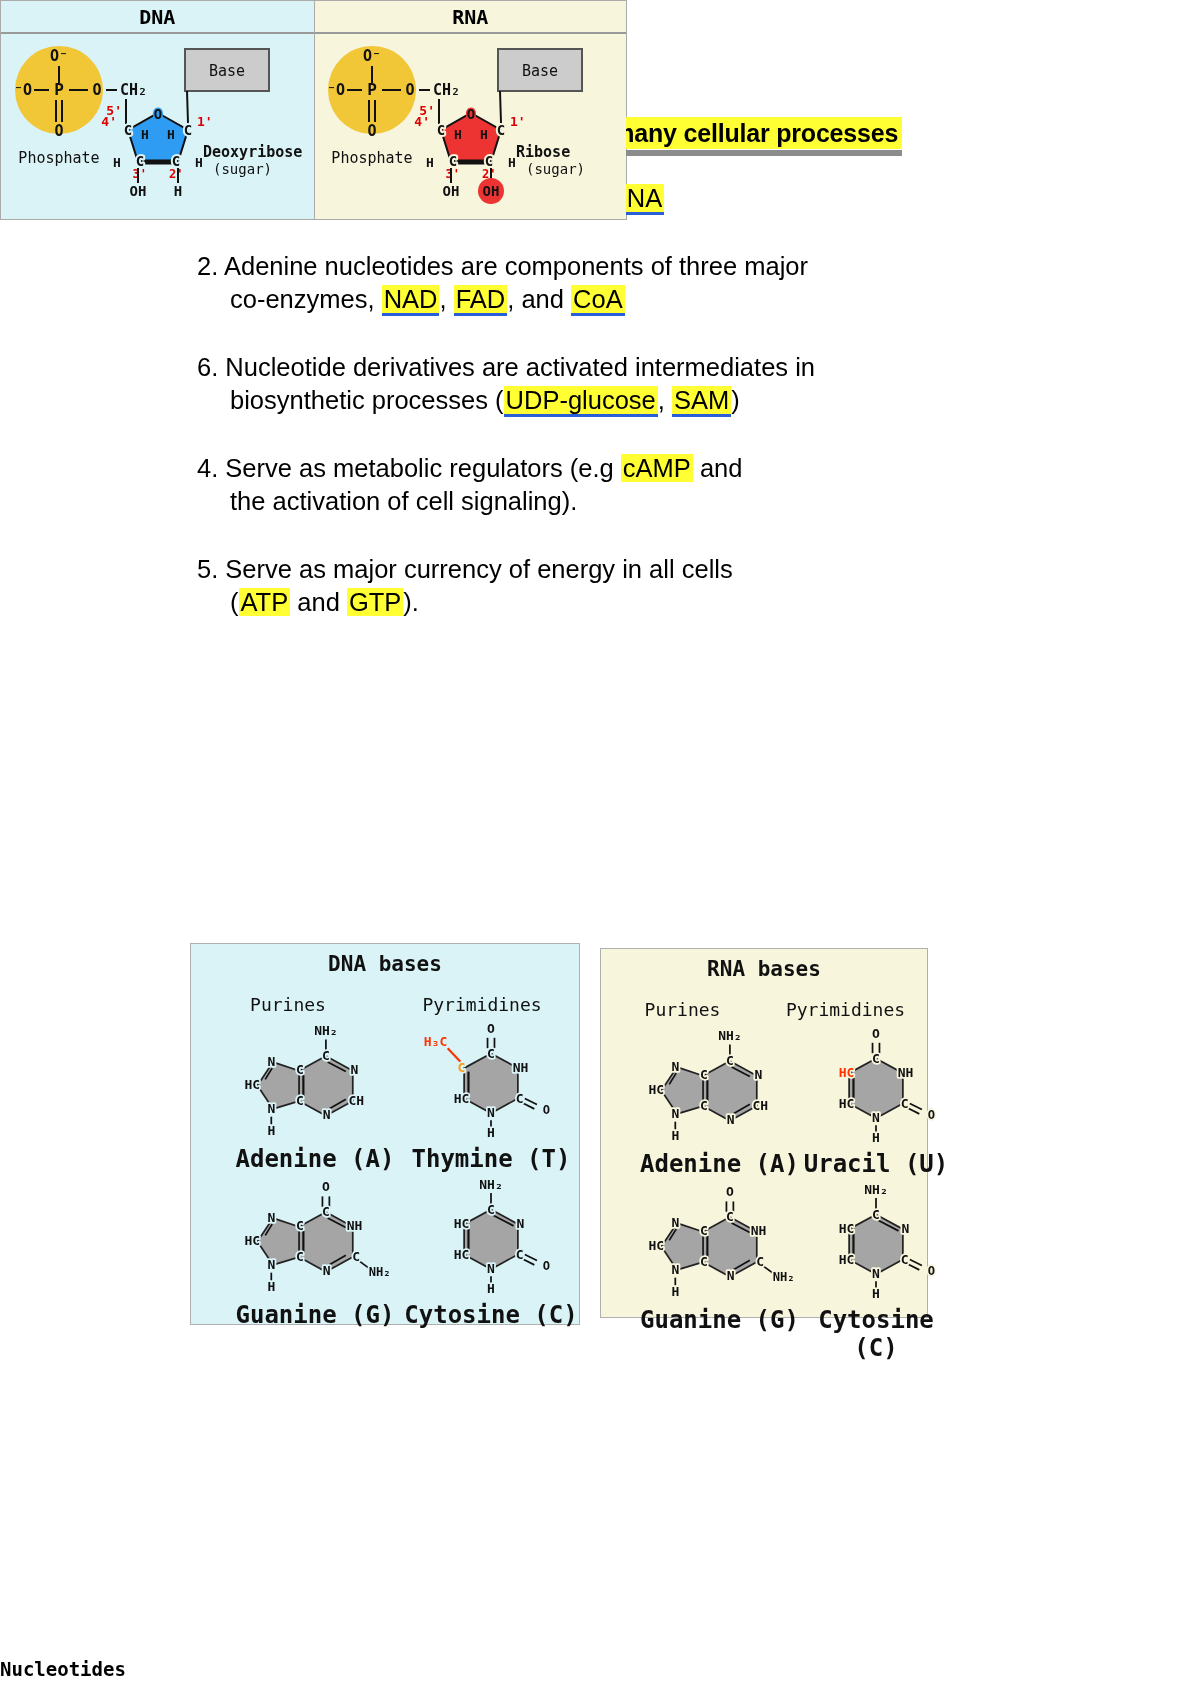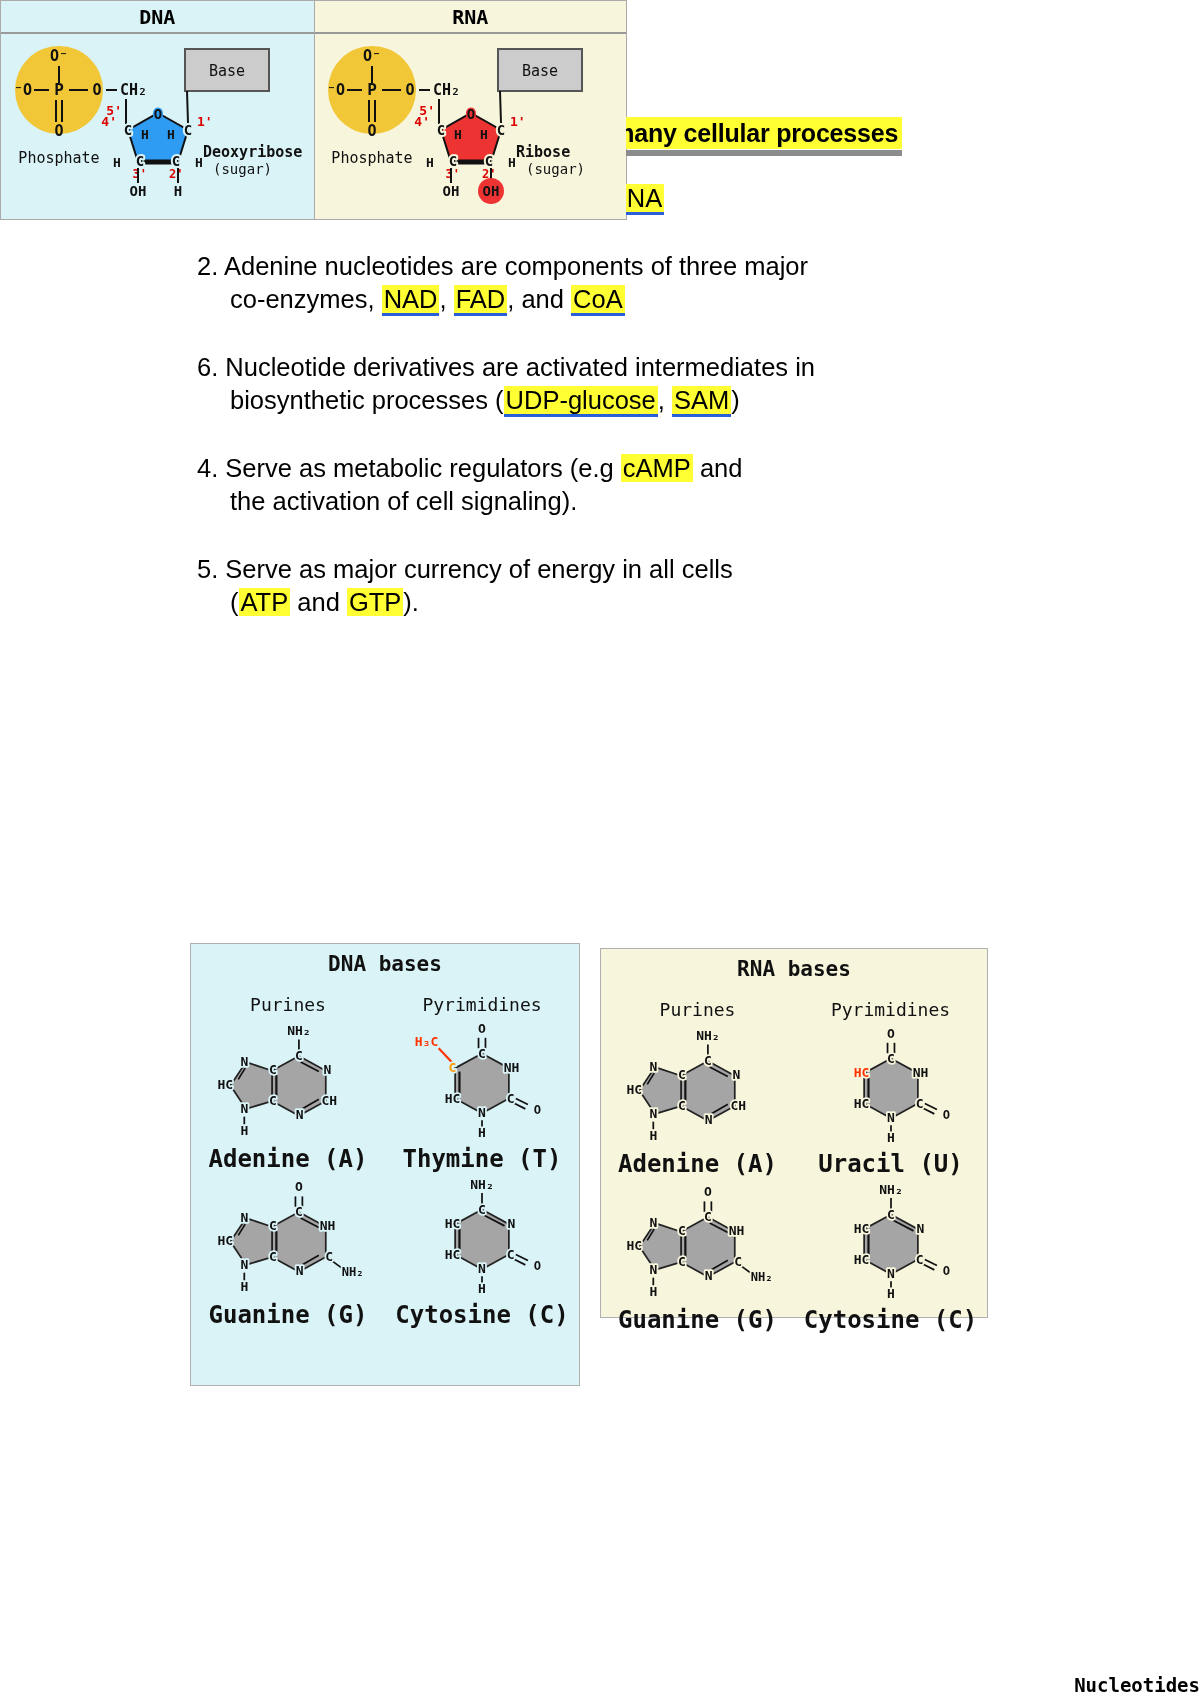--- a/index.html
+++ b/index.html
@@ -22,39 +22,39 @@
   .item{margin-bottom:35px;padding-left:33px;}
   .item .line.first{text-indent:-33px;}
   .seg-hl{background:var(--hl);padding:0 2px;}
   .seg-ul{border-bottom:3px solid var(--ul);}
 
   
   .panel{position:absolute;border:1px solid #b0b0b0;
     font-family:"DejaVu Sans Mono",monospace;color:#111;}
   .bg-cyan{background:var(--cyan);}
   .bg-cream{background:var(--cream);}
-  #panel-dna-bases{left:190px;top:943px;width:390px;height:443px;}
-  #panel-rna-bases{left:600px;top:948px;width:388px;height:370px;}
+  #panel-dna-bases{left:190px;top:943px;width:390px;height:382px;}
+  #panel-rna-bases{left:600px;top:948px;width:328px;height:370px;}
   .panel-title{text-align:center;font-weight:bold;font-size:21px;margin-top:8px;}
   .col-heads{display:flex;margin-top:18px;}
   .col-heads div{flex:1;text-align:center;font-size:18px;}
-  .cells{display:grid;grid-template-columns:1fr 1fr;margin-top:2px;}
+  .cells{display:grid;grid-template-columns:1fr 1fr;margin-top:2px;padding-left:36px;}
   .cell{text-align:center;}
   .cell svg{display:block;margin:0 auto;}
   .mol-label{font-weight:bold;font-size:24px;margin-top:-2px;}
 
   
   #panel-nucleotides{left:278px;top:1343px;width:627px;height:220px;border:1px solid #aaaaaa;
     font-family:"DejaVu Sans Mono",monospace;display:flex;}
   .half{width:50%;height:100%;position:relative;}
   .half + .half{border-left:1px solid #aaaaaa;}
   .nuc-header{text-align:center;font-weight:bold;font-size:20px;padding:4px 0 3px 0;
     border-bottom:2px solid #999999;}
   .half svg{display:block;margin:1px auto 0 auto;}
-  .nuc-caption{position:absolute;left:0;bottom:0;width:100%;text-align:right;
+  .nuc-caption{position:absolute;left:0;bottom:16px;width:100%;text-align:left;
     font-weight:bold;font-size:19px;font-family:"DejaVu Sans Mono",monospace;}
 </style>
 </head>
 <body>
 
 <div class="page">
 
   <div class="title-wrap">
     <span class="hl-title">Nucleotides play key roles in many, many cellular processes</span>
   </div>

